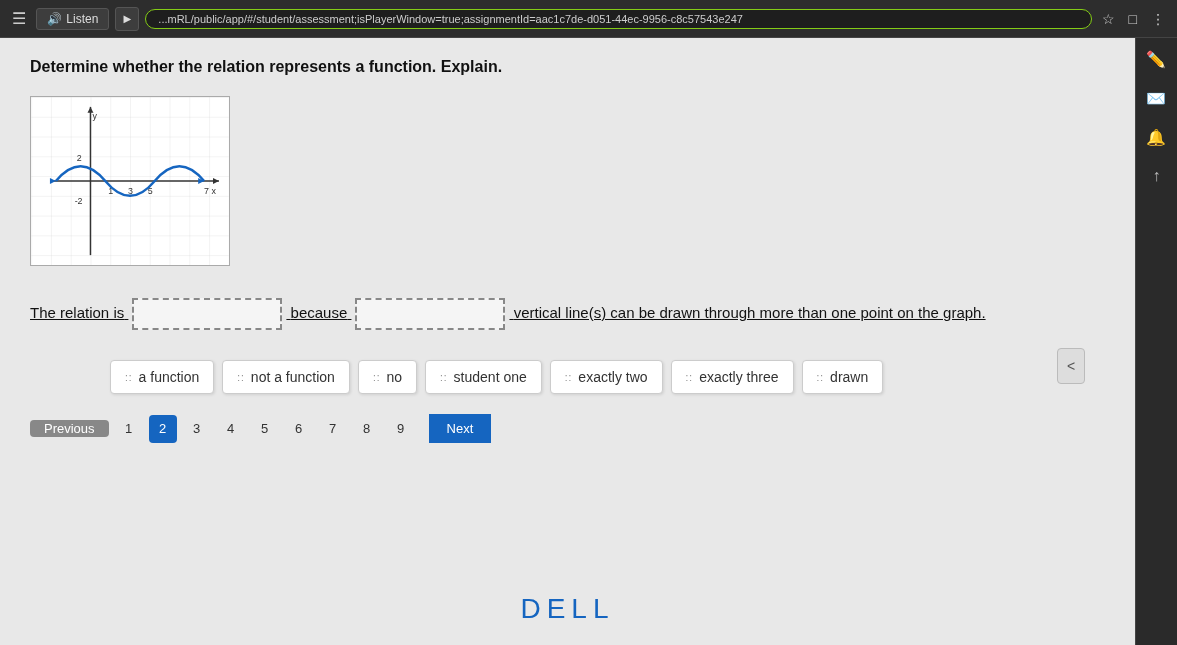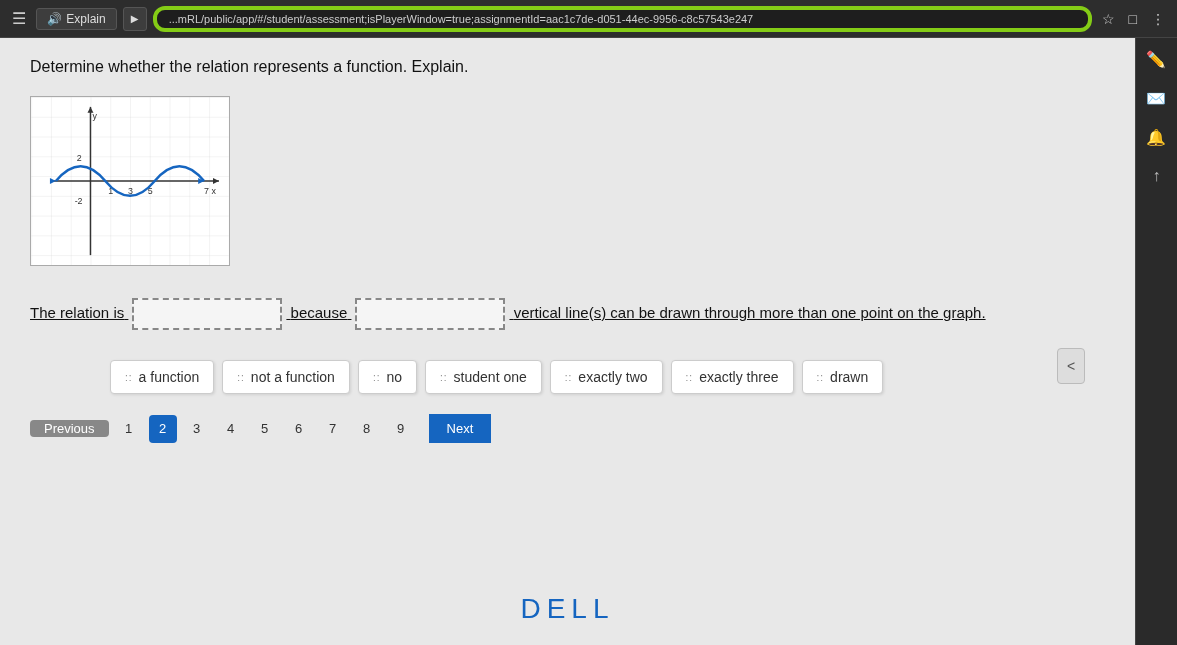--- a/index.html
+++ b/index.html
@@ -49,21 +49,21 @@
       border-radius: 3px;
       font-size: 10px;
       cursor: pointer;
       display: flex;
       align-items: center;
       justify-content: center;
     }
     .url-bar {
       flex: 1;
       background: #1e1e1e;
-      border: 4px solid #84cc16;
+      border: 1px solid #84cc16;
       border-radius: 12px;
       padding: 3px 12px;
       color: #ccc;
       font-size: 11px;
     }
     .browser-actions {
       display: flex;
       gap: 6px;
       align-items: center;
     }
@@ -105,21 +105,21 @@
       background: #e8e8e8;
       padding: 20px 30px;
       position: relative;
       overflow: hidden;
     }
 
     .question-text {
       font-size: 16px;
       color: #111;
       margin-bottom: 20px;
-      font-weight: 400;
+      font-weight: 700;
     }
 
     
     .graph-container {
       width: 200px;
       height: 170px;
       background: white;
       border: 1px solid #aaa;
       position: relative;
       margin-bottom: 30px;
@@ -250,21 +250,21 @@
       letter-spacing: 6px;
     }
   </style>
 </head>
 <body>
 
 <div class="browser-chrome">
   <span class="browser-menu-icon">☰</span>
   <button class="listen-btn">
     <span>🔊</span>
-    <span>Explain</span>
+    <span>Listen</span>
   </button>
   <button class="play-btn">
     <span>▶</span>
   </button>
   <div class="url-bar">...mRL/public/app/#/student/assessment;isPlayerWindow=true;assignmentId=aac1c7de-d051-44ec-9956-c8c57543e247</div>
   <div class="browser-actions">
     <span class="browser-icon-btn">☆</span>
     <span class="browser-icon-btn">□</span>
     <span class="browser-icon-btn">⋮</span>
   </div>

